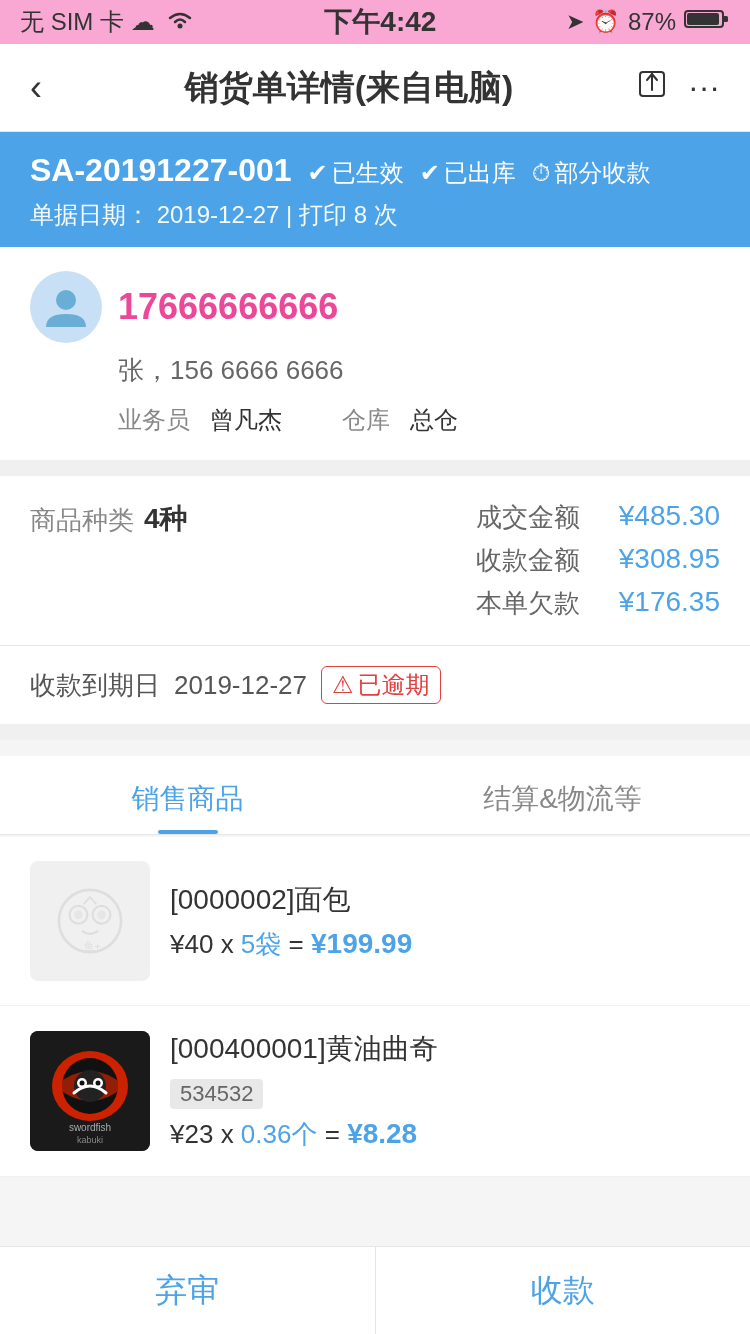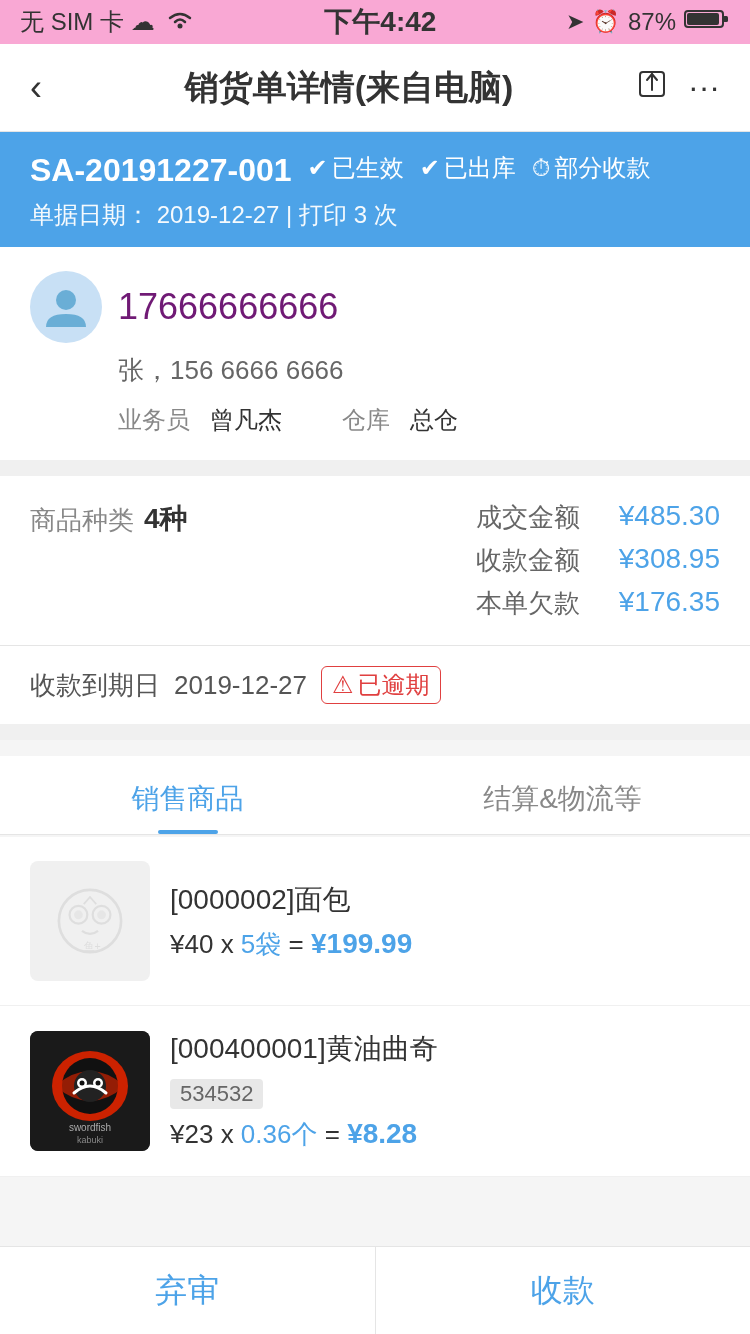--- a/index.html
+++ b/index.html
@@ -62,21 +62,21 @@
       cursor: pointer;
     }
 
     
     .order-header {
       background: #4DA3E8;
       padding: 20px 30px 16px;
     }
     .order-header-row1 {
       display: flex;
-      align-items: flex-start;
+      align-items: flex-end;
       gap: 16px;
       margin-bottom: 10px;
     }
     .order-id {
       font-size: 32px;
       font-weight: 700;
       color: #fff;
     }
     .badge {
       display: inline-flex;
@@ -108,22 +108,22 @@
       height: 72px;
       border-radius: 50%;
       background: #c8e0f5;
       display: flex;
       align-items: center;
       justify-content: center;
       flex-shrink: 0;
     }
     .customer-name {
       font-size: 36px;
-      font-weight: 400;
-      color: #701a75;
+      font-weight: 700;
+      color: #ec4899;
     }
     .customer-sub {
       font-size: 26px;
       color: #666;
       margin-left: 88px;
       margin-bottom: 16px;
     }
     .customer-meta {
       display: flex;
       align-items: center;
@@ -370,21 +370,21 @@
       <span>已出库</span>
     </span>
     <span class="badge">
       <span>⏱</span>
       <span>部分收款</span>
     </span>
   </div>
   <div class="order-date">
     <span>单据日期：</span>
     <span>2019-12-27</span>
-    <span>| 打印 3 次</span>
+    <span>| 打印 8 次</span>
   </div>
 </div>
 
 <div class="customer-section">
   <div class="customer-row">
     <div class="avatar">
       <svg width="50" height="50" viewBox="0 0 50 50">
         <circle cx="25" cy="18" r="10" fill="#6aaed6"></circle>
         <path d="M5 45 Q5 32 25 32 Q45 32 45 45" fill="#6aaed6"></path>
       </svg>

